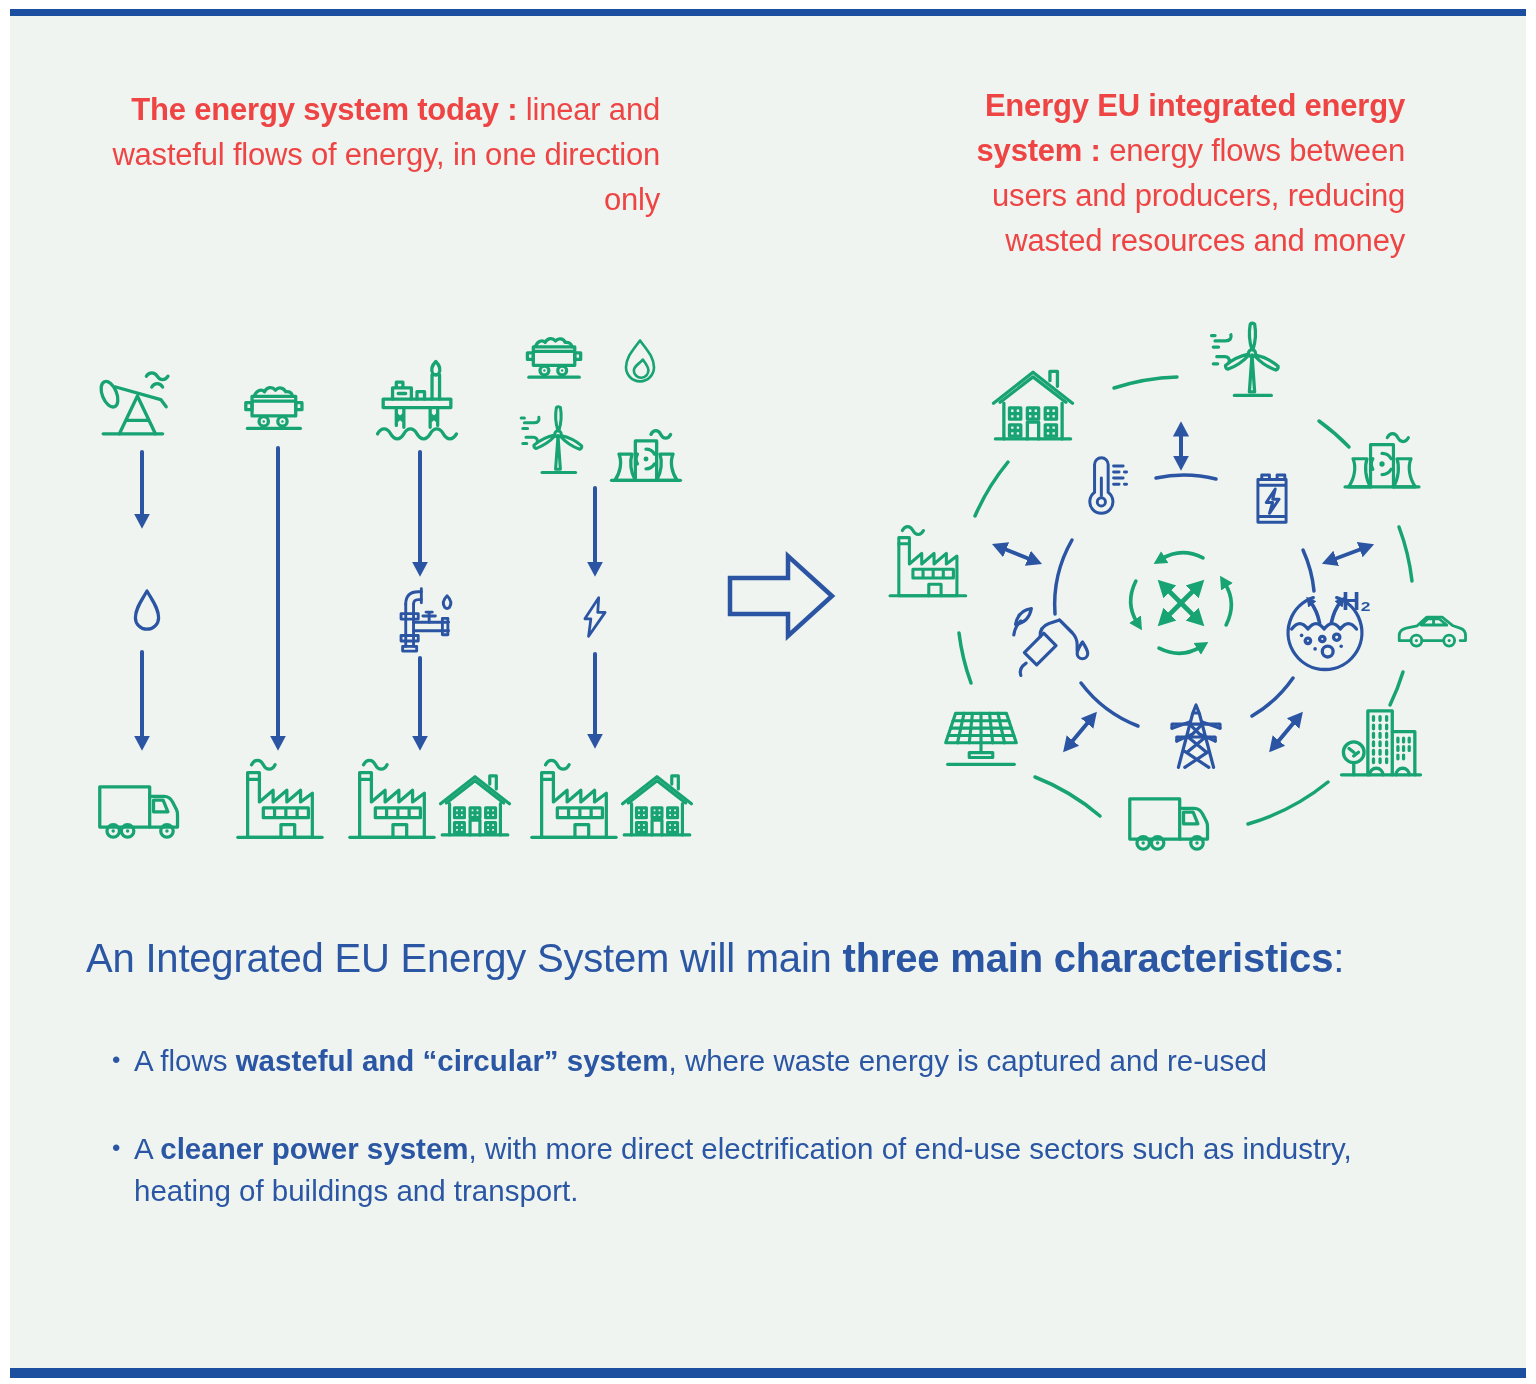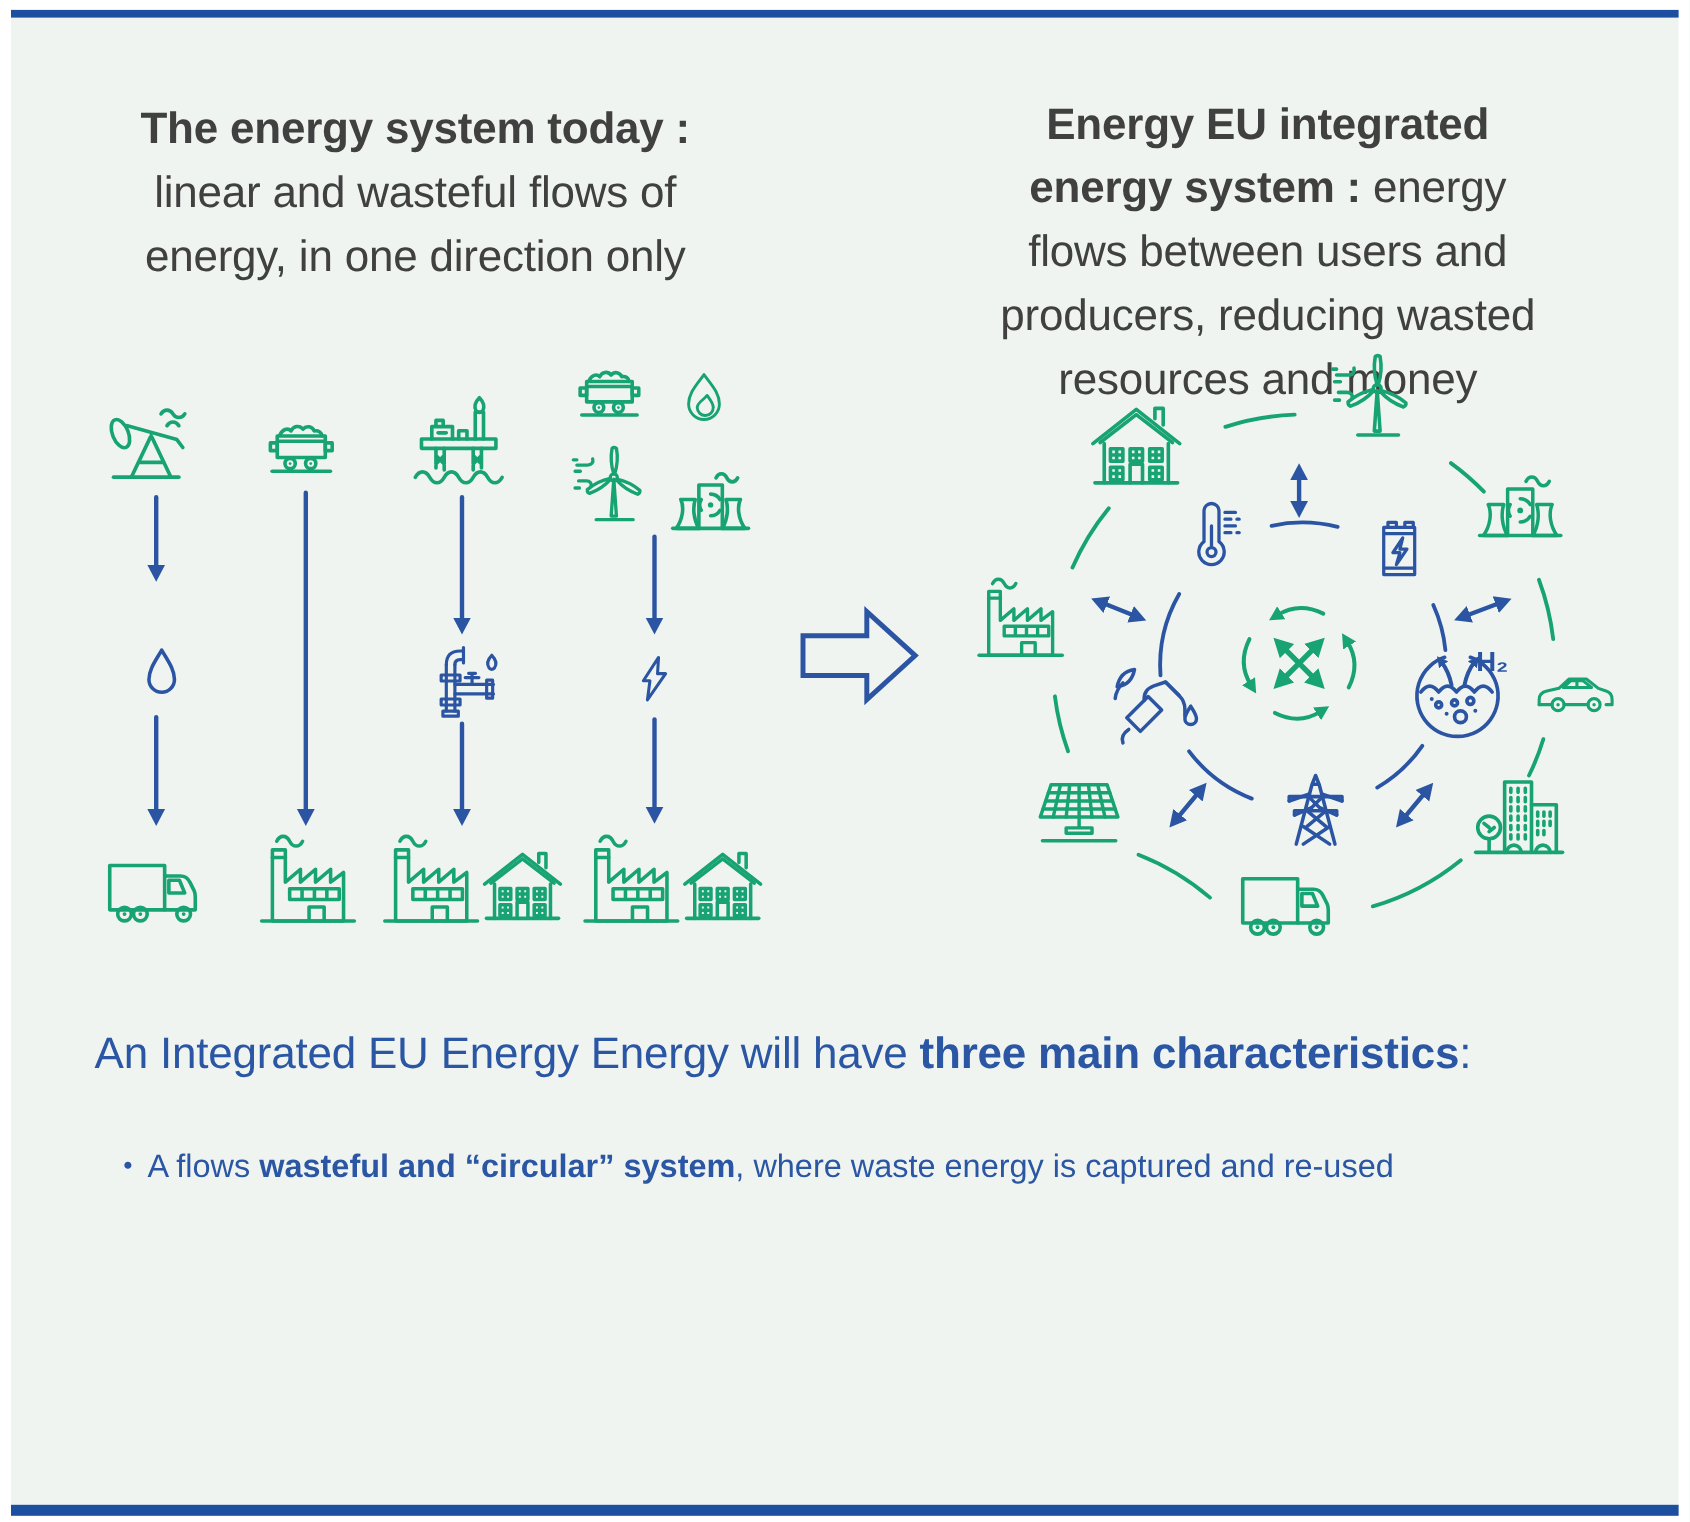--- a/index.html
+++ b/index.html
@@ -1,21 +1,21 @@
 <!DOCTYPE html>
 <html><head>
 <meta charset="utf-8">
 <style>
   html,body{margin:0;padding:0}
   body{width:1536px;height:1384px;background:#ffffff;position:relative;
        font-family:"Liberation Sans",sans-serif;overflow:hidden}
   .panel{position:absolute;left:10px;top:9px;width:1516px;height:1352px;
          background:#eff4f1;border-top:7px solid #1d4fa0;border-bottom:10px solid #1d4fa0}
-  .hdr{position:absolute;color:#404040;font-size:40px;line-height:1.45;
-       text-align:center;font-weight:400;letter-spacing:-0.2px}
+  .hdr{position:absolute;color:#ef4444;font-size:31px;line-height:1.45;
+       text-align:right;font-weight:400;letter-spacing:-0.2px}
   .hdr b{font-weight:700}
   #hdr-left{left:95px;top:88px;width:565px}
   #hdr-right{left:900px;top:84px;width:505px}
   .stage{position:absolute;left:0;top:0;width:1536px;height:1384px}
   .ic{fill:none;stroke:currentColor;stroke-linecap:round;stroke-linejoin:round}
   .g{color:#17a373}
   .b{color:#2b55a3}
   .ln{stroke:#2b55a3;fill:none;stroke-width:4;stroke-linecap:round}
   .arcg{stroke:#17a373;fill:none;stroke-width:3.5;stroke-linecap:round}
   .arcb{stroke:#2b55a3;fill:none;stroke-width:3.5;stroke-linecap:round}
@@ -321,20 +321,23 @@
     <use href="#sym-pylon" x="1156" y="690" width="80" height="94" stroke-width="4" class="ic b"></use>
     <use href="#sym-biofuel" x="1002" y="598" width="94" height="88" stroke-width="3.6" class="ic b"></use>
 
     <use href="#sym-exchange" x="1116" y="542" width="130" height="122" stroke-width="3" class="ic g"></use>
 
     <text class="h2t" x="1342" y="610">H₂</text>
   </g>
 </svg>
 
 <div class="title">
-  <span>An Integrated EU Energy Energy will have </span><b>three main characteristics</b><span>:</span>
+  <span>An Integrated EU Energy System will main </span><b>three main characteristics</b><span>:</span>
 </div>
 
 <div class="bullets">
   <div class="bullet">
     <span>A flows </span><b>wasteful and “circular” system</b><span>, where waste energy is captured and re-used</span>
   </div>
+  <div class="bullet">
+    <span>A </span><b>cleaner power system</b><span>, with more direct electrification of end-use sectors such as industry, heating of buildings and transport.</span>
+  </div>
 </div>
 
 </body></html>

